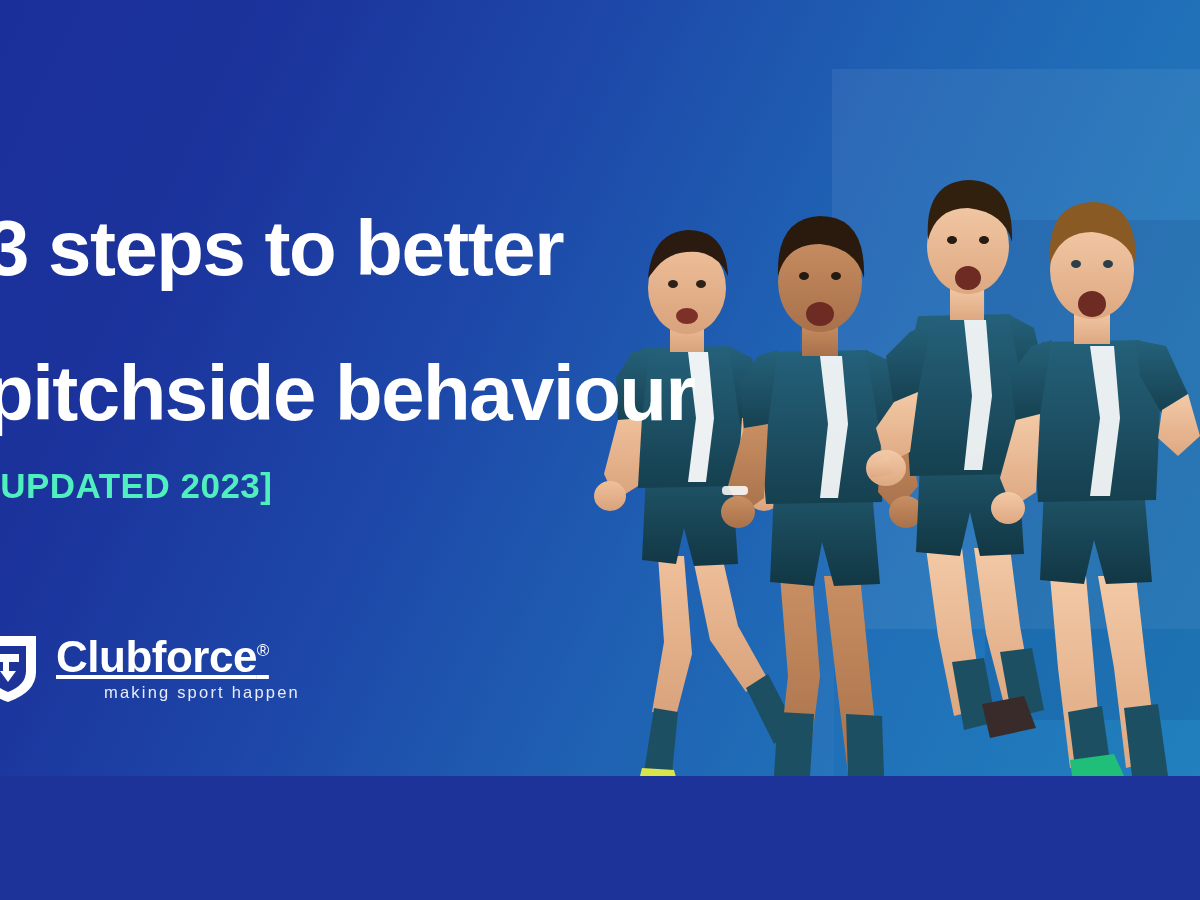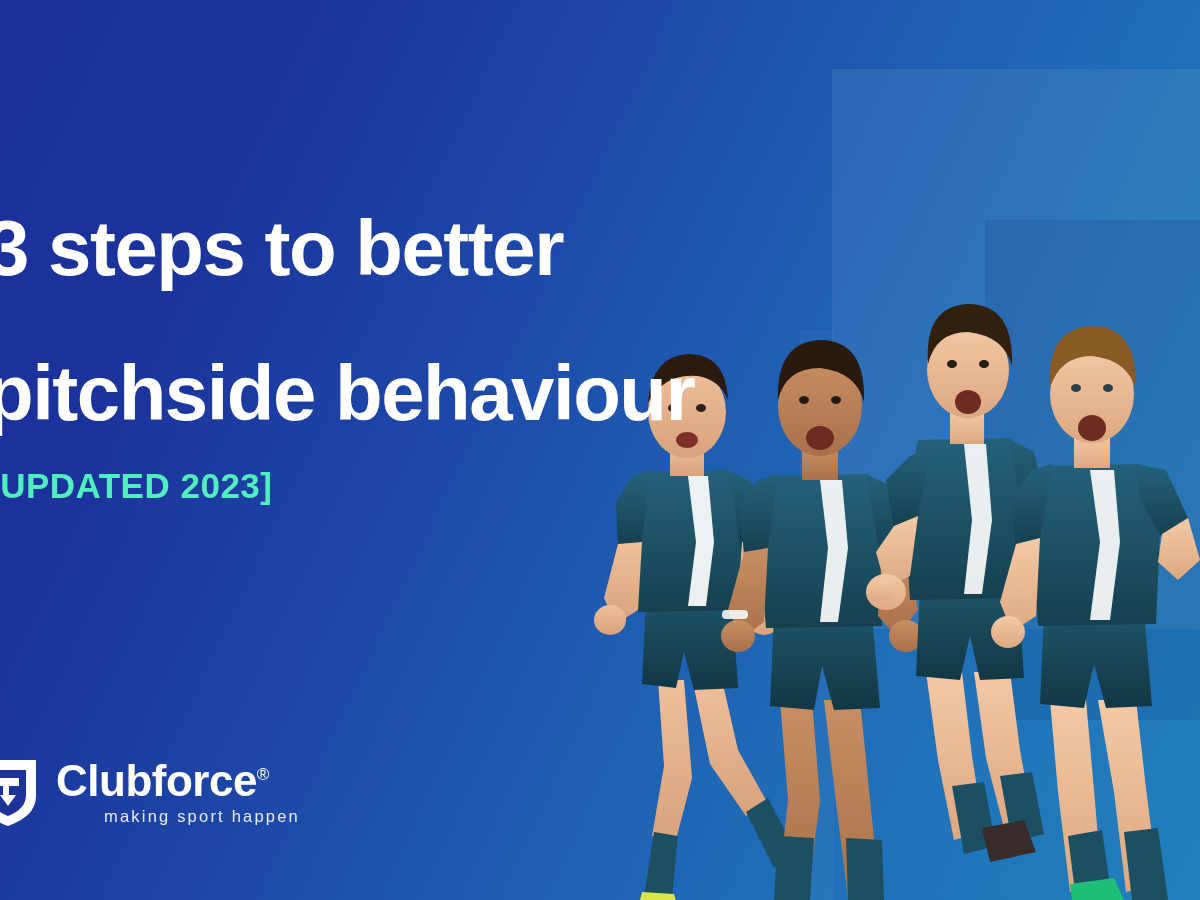--- a/index.html
+++ b/index.html
@@ -5,21 +5,21 @@
   * { margin:0; padding:0; box-sizing:border-box; }
   html,body { width:1200px; height:900px; overflow:hidden; }
   body {
     font-family:"Liberation Sans", sans-serif;
     background:#1e3399;
   }
 
   .banner {
     position:relative;
     width:1200px;
-    height:900px;
+    height:776px;
     overflow:hidden;
     background:
       linear-gradient(115deg,
         #1b2f9a 0%,
         #1b339c 18%,
         #1d46a8 38%,
         #1f5fb2 58%,
         #2070b8 76%,
         #2180bd 100%);
   }
@@ -84,20 +84,21 @@
   }
   .logo-mark { width:64px; height:72px; flex:0 0 auto; display:block; }
   .logo-text { display:flex; flex-direction:column; line-height:1; }
   .logo-word {
     color:#ffffff;
     font-size:44px;
     font-weight:700;
     letter-spacing:-0.5px;
     position:relative;
     white-space:nowrap;
+    text-decoration:underline;
   }
   .logo-reg {
     font-size:17px;
     vertical-align:super;
     font-weight:400;
   }
   .logo-tag {
     color:#e9ecf7;
     font-size:16.5px;
     font-weight:400;

